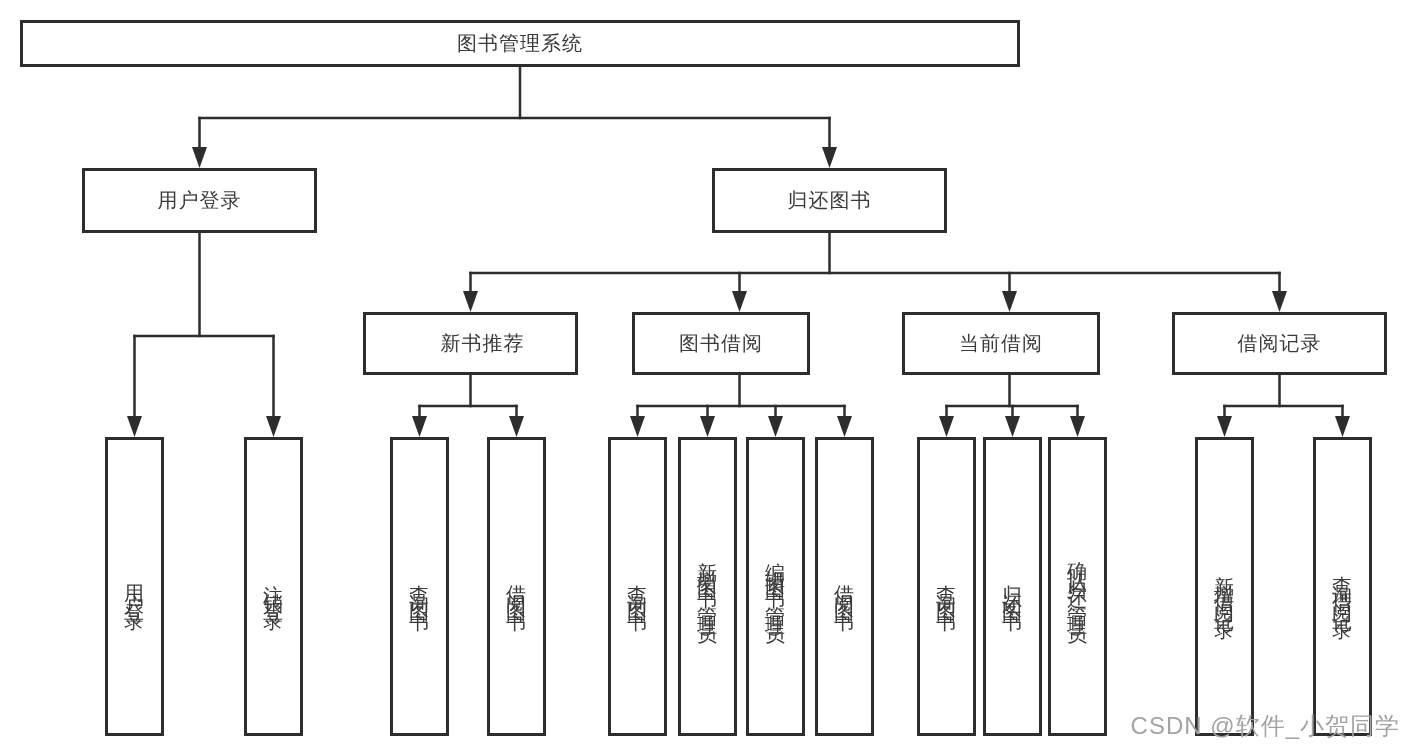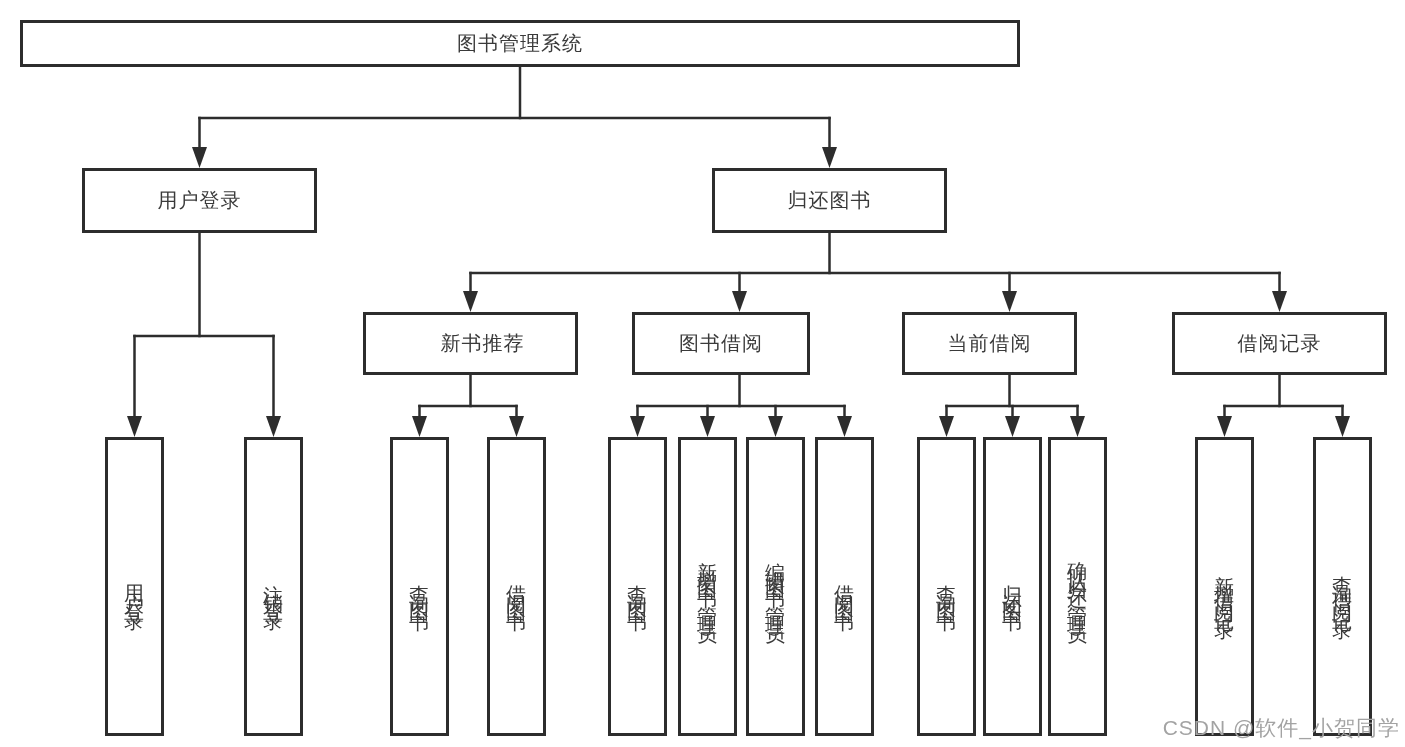--- a/index.html
+++ b/index.html
@@ -31,21 +31,21 @@
     font-size: 20px;
     letter-spacing: 9px;
     line-height: 1.1;
     white-space: nowrap;
     color: var(--text, #3a3a3a);
   }
   .watermark {
     position: absolute;
     right: 5px;
     bottom: 5px;
-    font-size: 21px;
+    font-size: 24px;
     letter-spacing: 1px;
     color: var(--watermark, #a3a3a3);
     z-index: 5;
   }
 </style>
 </head>
 <body>
 
 <div class="stage">
 
@@ -118,21 +118,21 @@
     </g>
   </svg>
 
   <div class="box hbox" style="left:20px; top:20px; width:1000px; height:47px;">图书管理系统</div>
 
   <div class="box hbox" style="left:82px; top:168px; width:235px; height:65px;">用户登录</div>
   <div class="box hbox" style="left:712px; top:168px; width:235px; height:65px;">归还图书</div>
 
   <div class="box hbox" style="left:363px; top:312px; width:215px; height:63px;padding-left:24px;">新书推荐</div>
   <div class="box hbox" style="left:632px; top:312px; width:178px; height:63px;">图书借阅</div>
-  <div class="box hbox" style="left:902px; top:312px; width:175px; height:63px;">当前借阅</div>
+  <div class="box hbox" style="left:902px; top:312px; width:198px; height:63px;">当前借阅</div>
   <div class="box hbox" style="left:1172px; top:312px; width:215px; height:63px;">借阅记录</div>
 
   <div class="box vbox" style="left:105px; top:437px; width:59px; height:299px;">
     <span class="vlabel">用户登录</span>
   </div>
   <div class="box vbox" style="left:244px; top:437px; width:59px; height:299px;">
     <span class="vlabel">注销登录</span>
   </div>
 
   <div class="box vbox" style="left:390px; top:437px; width:59px; height:299px;">

